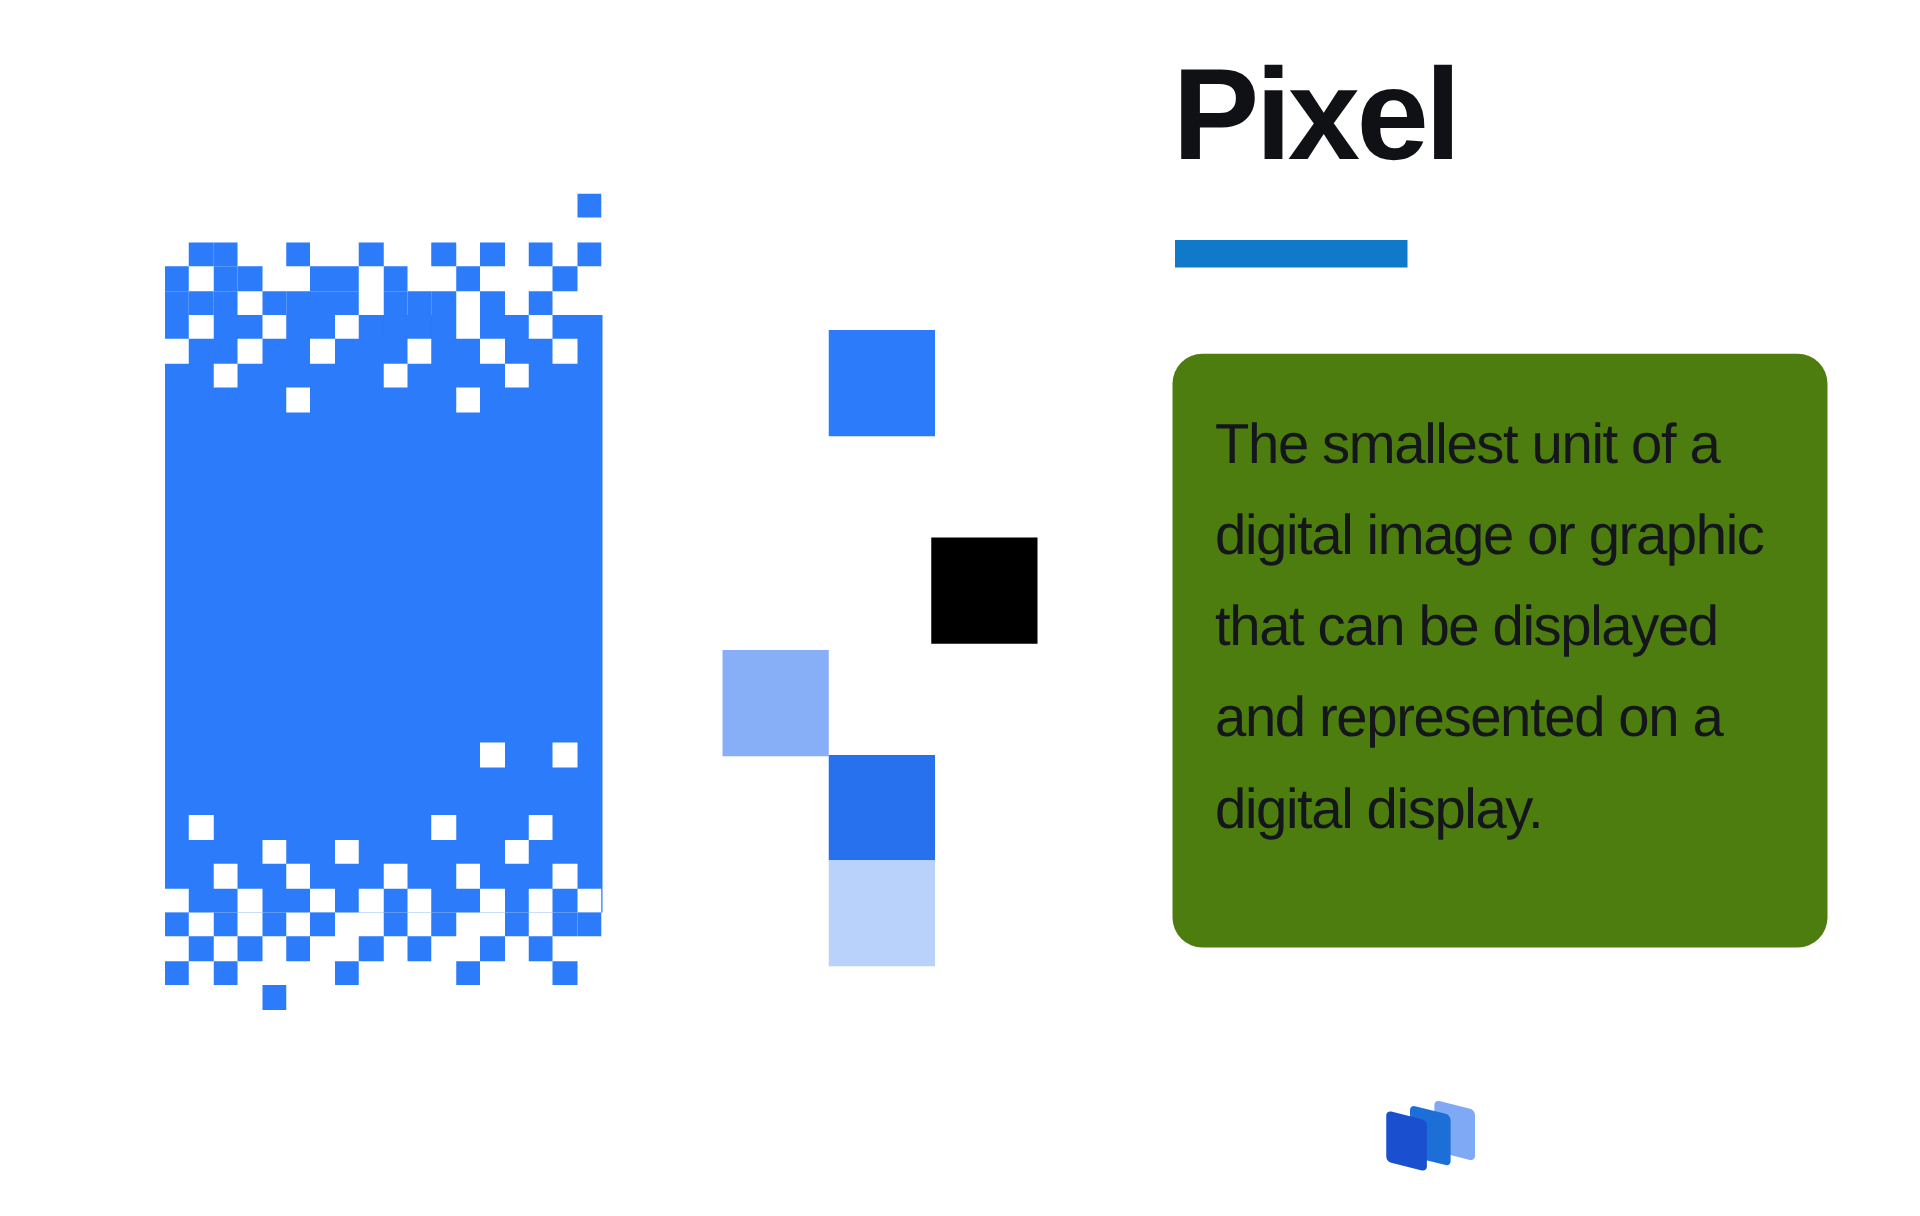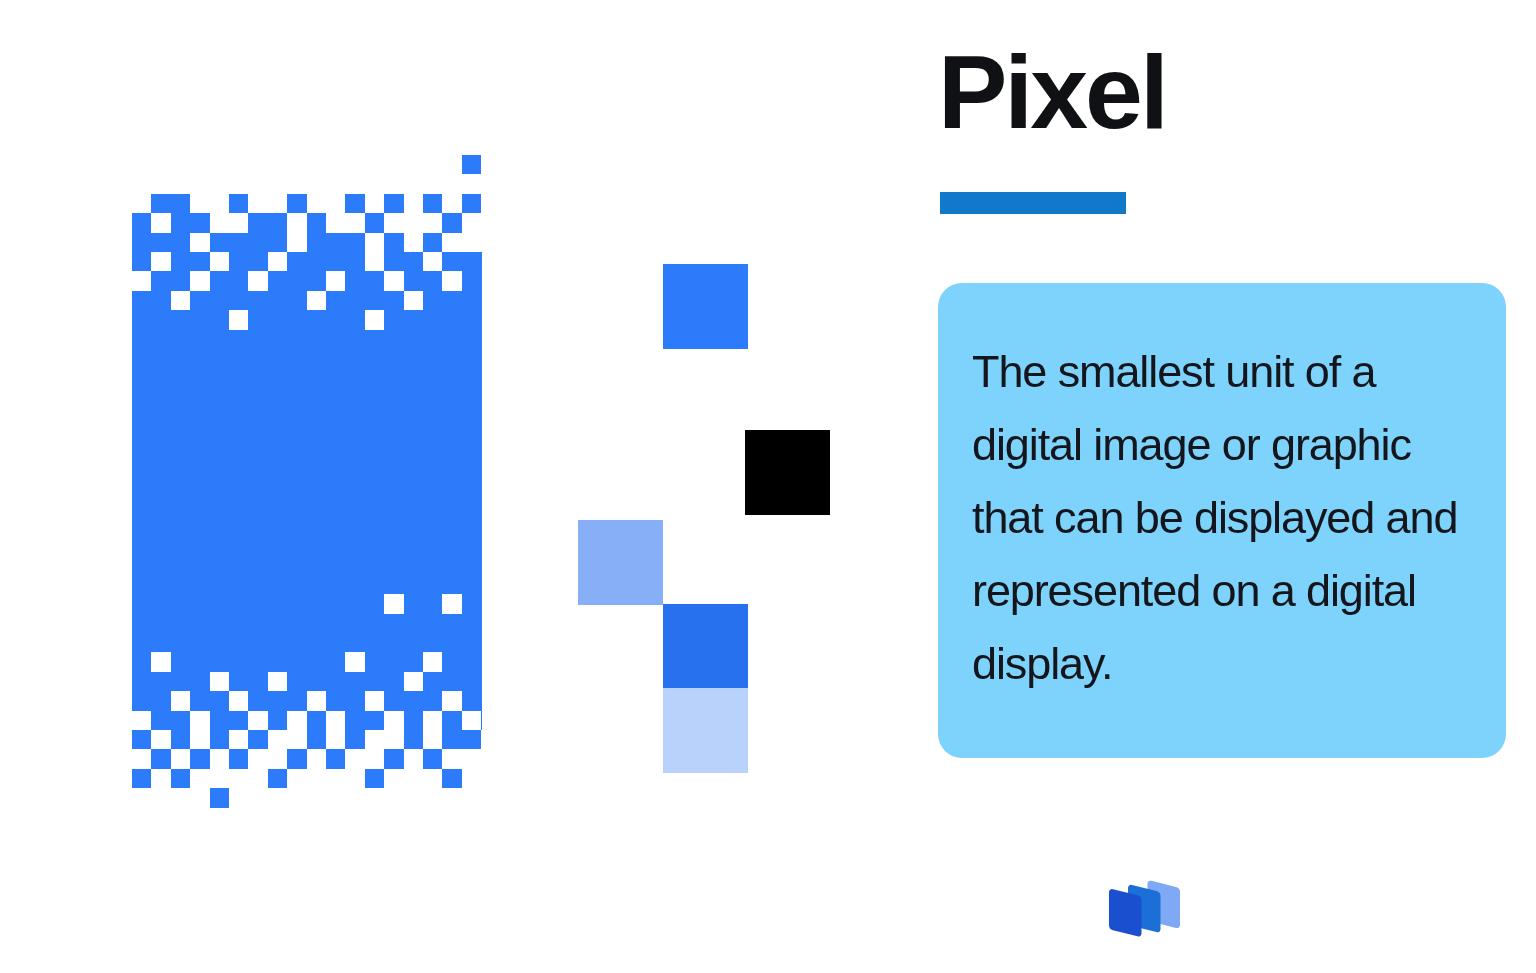--- a/index.html
+++ b/index.html
@@ -80,26 +80,26 @@
     left: 2px;
     top: 192px;
     width: 186px;
     height: 22px;
     background: #1179C9;
   }
   #definition-card {
     position: absolute;
     left: 0px;
     top: 283px;
-    width: 568px;
+    width: 524px;
     height: 475px;
-    background: #7dd3fc;
+    background: #4d7c0f;
     border-radius: 24px;
     box-sizing: border-box;
-    padding: 53px 40px 30px 34px;
+    padding: 36px 40px 30px 34px;
   }
   #definition-text {
     margin: 0;
     font-size: 45px;
     line-height: 1.62;
     font-weight: 400;
     letter-spacing: -1.1px;
     color: #14161b;
     font-family: "Liberation Sans", sans-serif;
   }

